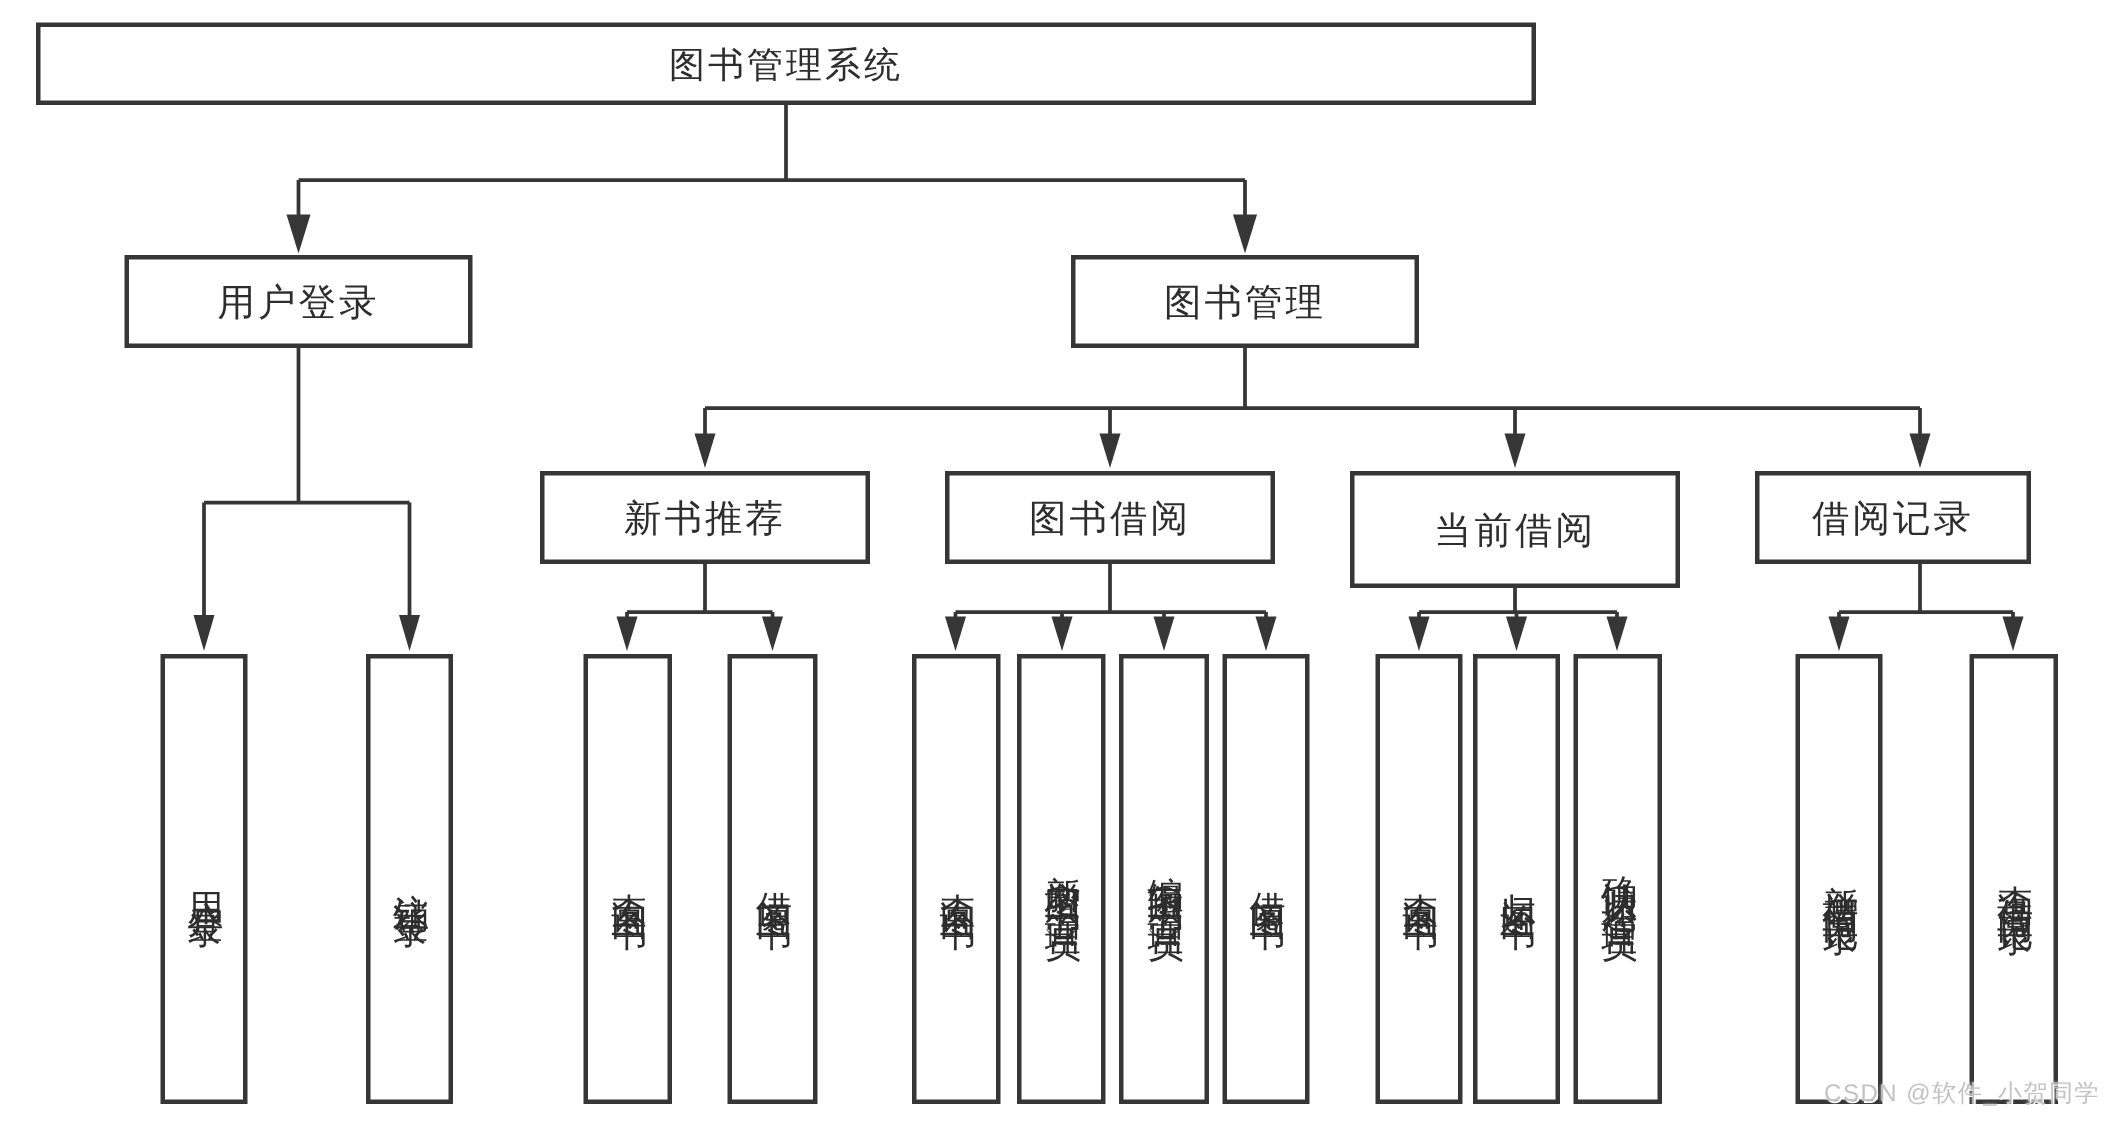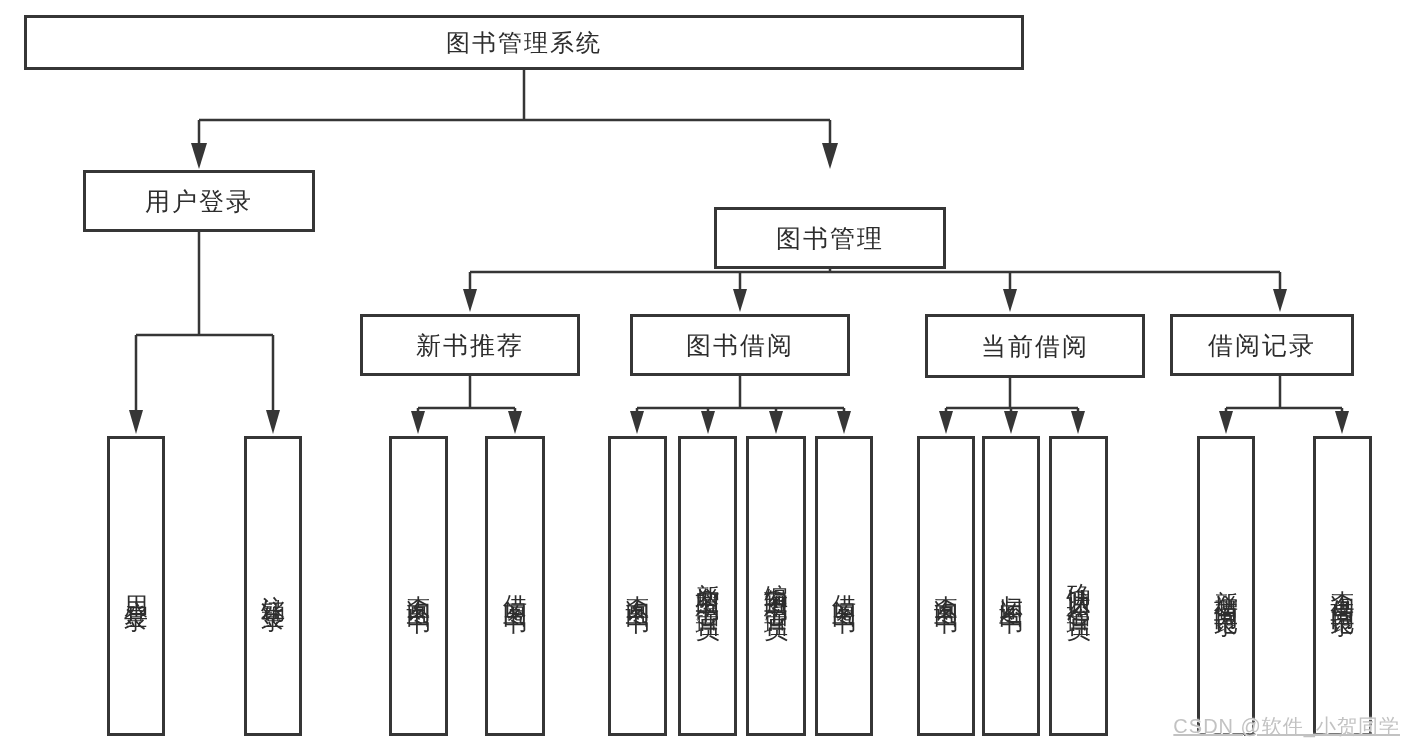--- a/index.html
+++ b/index.html
@@ -45,26 +45,25 @@
     text-orientation: mixed;
     font-size: 24px;
     letter-spacing: 5px;
     line-height: 1;
     white-space: nowrap;
   }
   .watermark {
     position: absolute;
     right: 5px;
     bottom: 7px;
-    font-size: 20px;
+    font-size: 16px;
     color: #c2c2c2;
     text-shadow: 0 0 2px #ffffff, 1px 1px 0 #ffffff;
     letter-spacing: 1px;
     white-space: nowrap;
-    text-decoration: underline;
   }
 </style>
 </head>
 <body>
 
 <div class="canvas">
 
   <svg class="connectors" viewBox="0 0 1405 747" xmlns="http://www.w3.org/2000/svg">
     <g stroke="#363636" stroke-width="2.5" fill="none">
 
@@ -109,31 +108,31 @@
     </g>
   </svg>
 
   <div class="node root h" style="left:24px; top:15px; width:1000px; height:55px;">
     <span class="label">图书管理系统</span>
   </div>
 
   <div class="node h" style="left:83px; top:170px; width:232px; height:62px;">
     <span class="label">用户登录</span>
   </div>
-  <div class="node h" style="left:714px; top:170px; width:232px; height:62px;margin-top:37px;">
+  <div class="node h" style="left:714px; top:170px; width:232px; height:62px;">
     <span class="label">图书管理</span>
   </div>
 
   <div class="node h" style="left:630px; top:314px; width:220px; height:62px;">
     <span class="label">图书借阅</span>
   </div>
   <div class="node h" style="left:360px; top:314px; width:220px; height:62px;">
     <span class="label">新书推荐</span>
   </div>
-  <div class="node h" style="left:900px; top:314px; width:220px; height:64px;margin-left:25px;">
+  <div class="node h" style="left:900px; top:314px; width:220px; height:78px;">
     <span class="label">当前借阅</span>
   </div>
   <div class="node h" style="left:1170px; top:314px; width:184px; height:62px;">
     <span class="label">借阅记录</span>
   </div>
 
   <div class="node v" style="left:107px; top:436px; width:58px; height:300px;">
     <span class="label">用户登录</span>
   </div>
   <div class="node v" style="left:244px; top:436px; width:58px; height:300px;">

